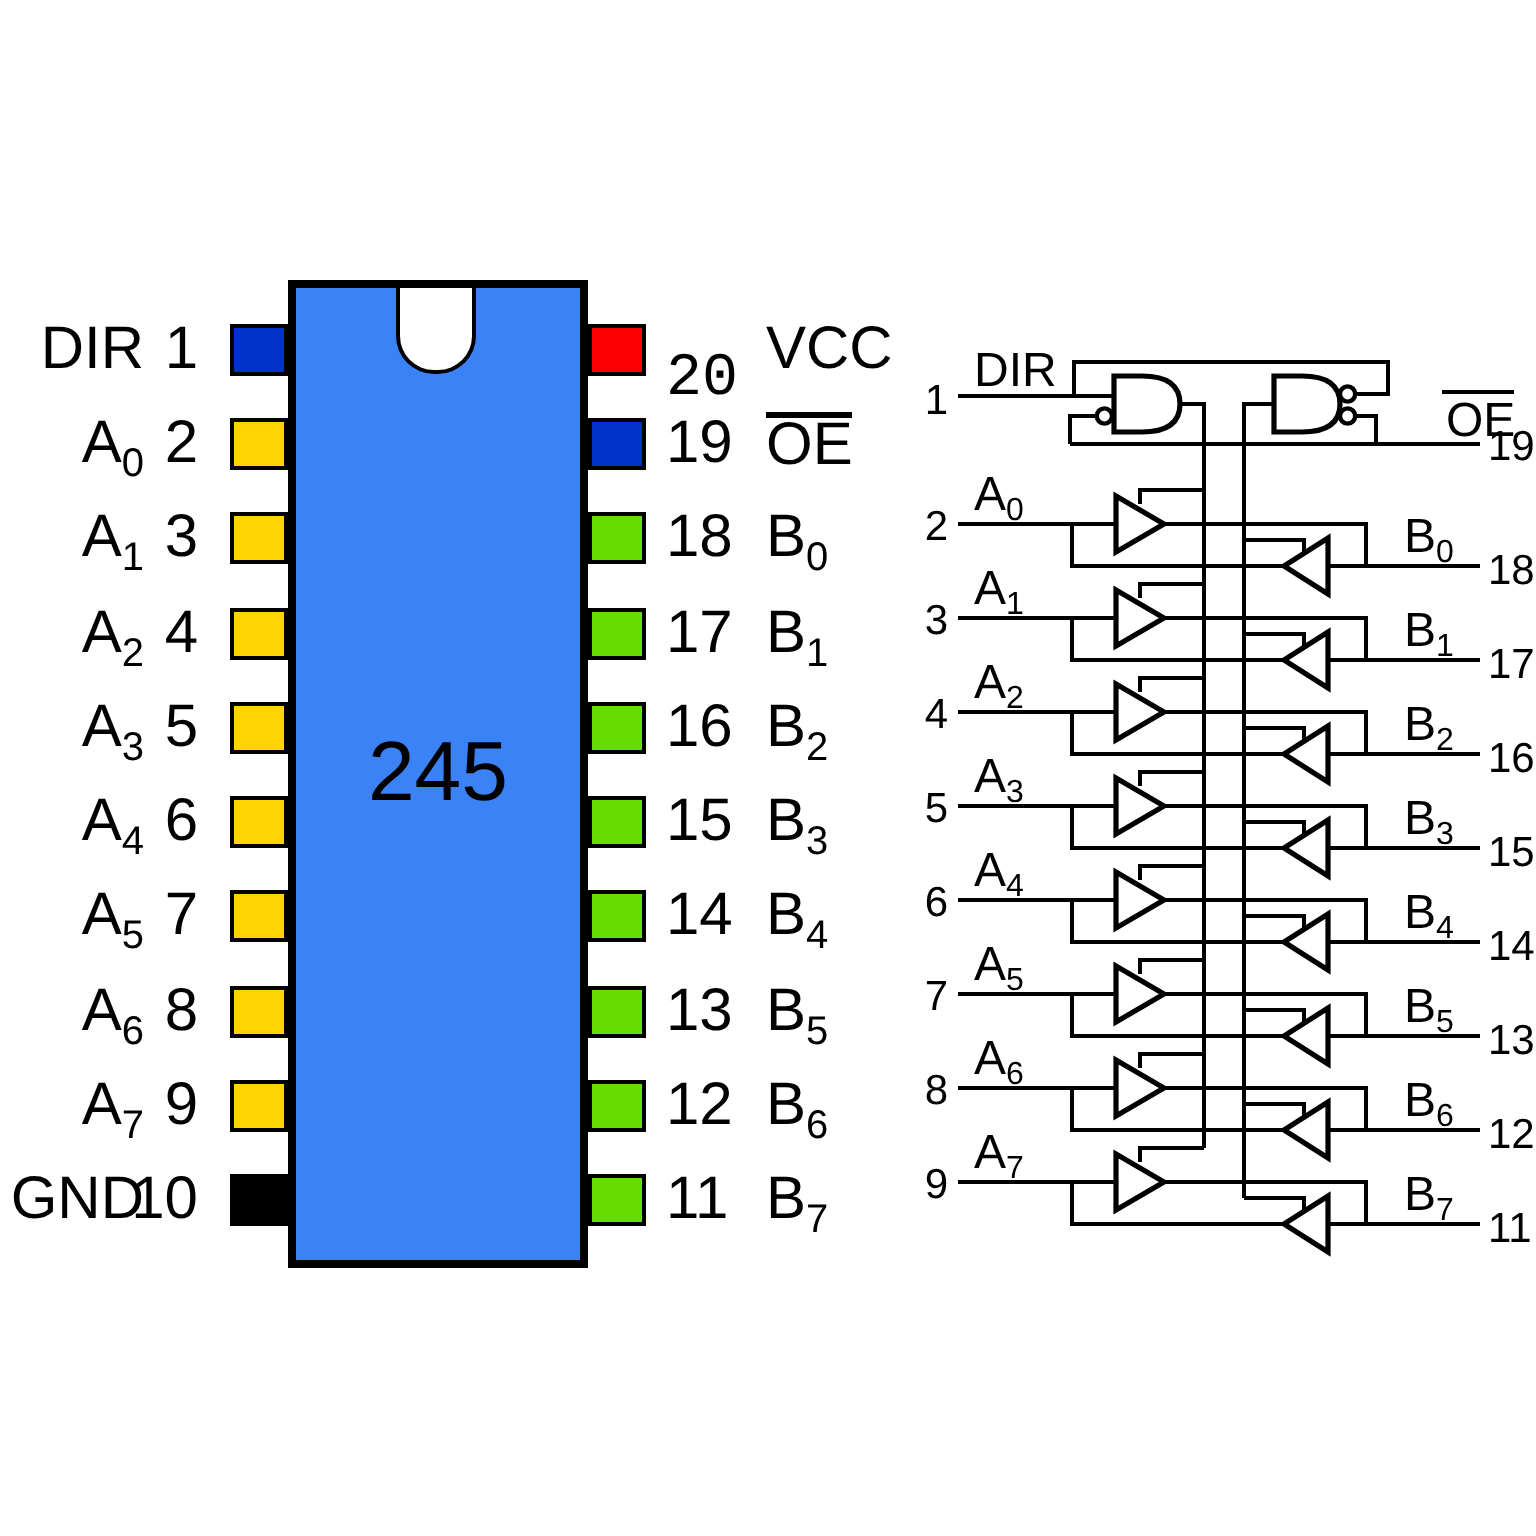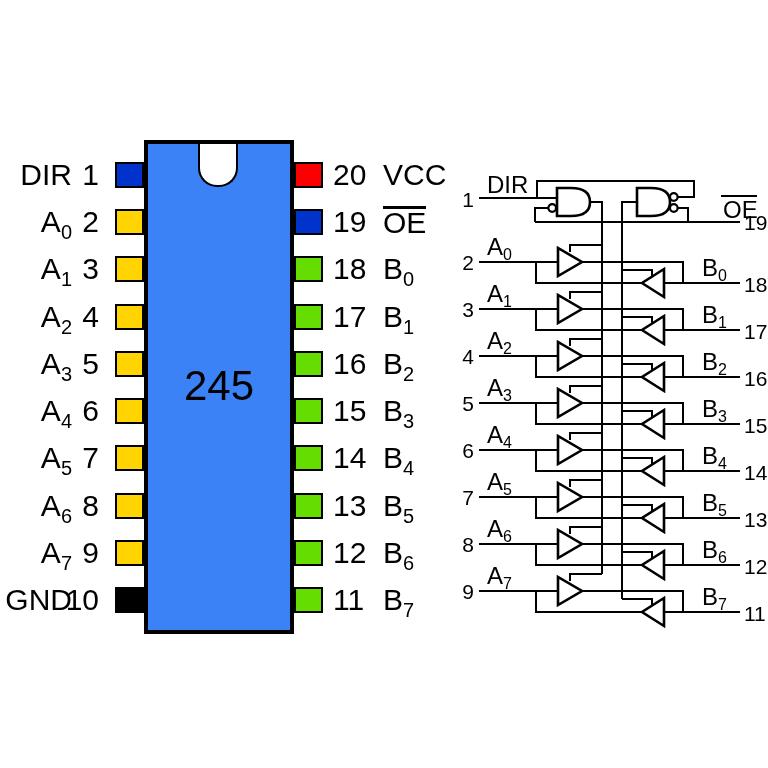--- a/index.html
+++ b/index.html
@@ -62,21 +62,21 @@
       <div class="pad" style="left:115px;top:493px;background:#ffd400;"></div>
       <div class="ptxt lbl-l" style="top:490px;"><span>A</span><span class="sub">6</span></div>
       <div class="ptxt num-l" style="top:490px;"><span>8</span></div>
       <div class="pad" style="left:115px;top:540px;background:#ffd400;"></div>
       <div class="ptxt lbl-l" style="top:537px;"><span>A</span><span class="sub">7</span></div>
       <div class="ptxt num-l" style="top:537px;"><span>9</span></div>
       <div class="pad" style="left:115px;top:587px;background:#000000;"></div>
       <div class="ptxt lbl-l" style="top:584px;"><span>GND</span></div>
       <div class="ptxt num-l" style="top:584px;"><span>10</span></div>
       <div class="pad" style="left:294px;top:162px;background:#fa0000;"></div>
-      <div class="ptxt num-r" style="top:159px;"><span>20</span></div>
+      <div class="ptxt num-r" style="top:174px;font-family:Liberation Mono, monospace;"><span>20</span></div>
       <div class="ptxt lbl-r" style="top:159px;"><span>VCC</span></div>
       <div class="pad" style="left:294px;top:209px;background:#0033cc;"></div>
       <div class="ptxt num-r" style="top:206px;"><span>19</span></div>
       <div class="ptxt lbl-r" style="top:206px;"><span class="ovl">OE</span></div>
       <div class="pad" style="left:294px;top:256px;background:#66dd00;"></div>
       <div class="ptxt num-r" style="top:253px;"><span>18</span></div>
       <div class="ptxt lbl-r" style="top:253px;"><span>B</span><span class="sub">0</span></div>
       <div class="pad" style="left:294px;top:304px;background:#66dd00;"></div>
       <div class="ptxt num-r" style="top:301px;"><span>17</span></div>
       <div class="ptxt lbl-r" style="top:301px;"><span>B</span><span class="sub">1</span></div>

